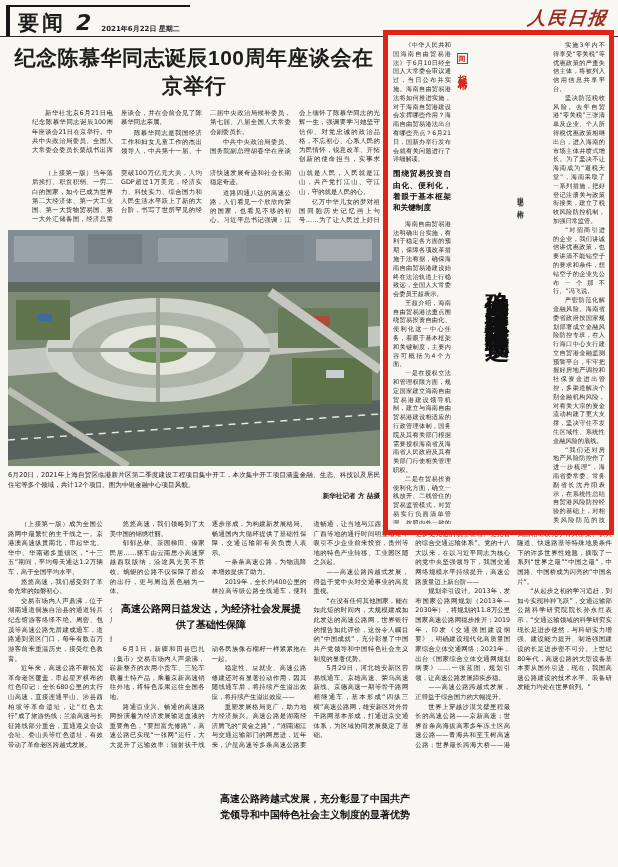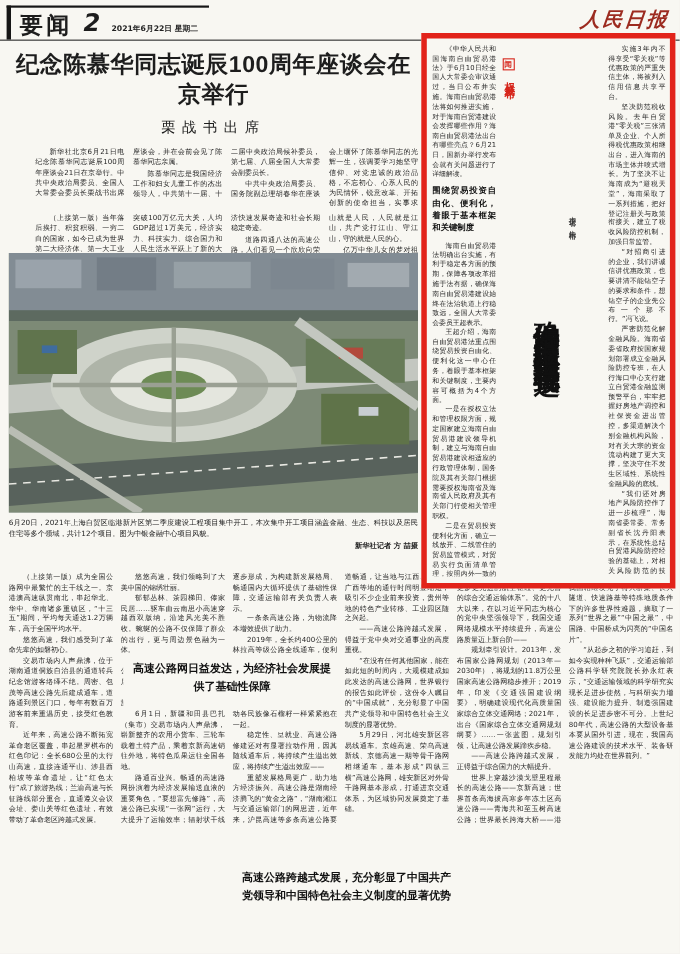--- a/index.html
+++ b/index.html
@@ -11,21 +11,21 @@
   .page {
     position:relative; width:618px; height:867px;
     background:#f8f7f2; color:#1d1d1d; overflow:hidden;
   }
   
   .hdr { position:absolute; left:0; top:0; width:618px; height:38px; }
   .hdr-rule { position:absolute; left:0; top:36px; width:618px; height:1px; background:#2a2a2a; }
   .hdr-left {
     position:absolute; left:6px; top:5px; height:31px; padding:2px 10px 0 8px;
     border-left:4px solid #161616; border-top:2px solid #161616;
-    display:flex; align-items:flex-start; gap:10px;
+    display:flex; align-items:center; gap:10px;
   }
   .sec-name { font-size:21px; font-weight:800; letter-spacing:3px; }
   .sec-num  { font-size:22px; font-weight:800; font-style:italic; }
   .sec-date { font-size:7px; font-weight:700; margin-top:12px; color:#222; }
   .masthead {
     position:absolute; right:10px; top:6px; font-family:"DejaVu Serif","Liberation Serif",serif;
     font-size:18px; font-weight:800; font-style:italic; color:#9c2b20;
     letter-spacing:2px; transform:skewX(-6deg);
   }
   
@@ -83,21 +83,20 @@
       <span class="sec-name">要闻</span>
       <span class="sec-num">2</span>
       <span class="sec-date">2021年6月22日 星期二</span>
     </div>
     <div class="masthead">人民日报</div>
     <div class="hdr-rule"></div>
   </div>
 
   <div class="mem">
     <div class="mem-headline">纪念陈慕华同志诞辰100周年座谈会在京举行</div>
-    <div class="mem-deck">栗战书出席</div>
     <div class="mem-body cols">
         <p>新华社北京6月21日电  纪念陈慕华同志诞辰100周年座谈会21日在京举行。中共中央政治局委员、全国人大常委会委员长栗战书出席座谈会，并在会前会见了陈慕华同志亲属。</p>
         <p>陈慕华同志是我国经济工作和妇女儿童工作的杰出领导人，中共第十一届、十二届中央政治局候补委员，第七届、八届全国人大常委会副委员长。</p>
         <p>中共中央政治局委员、国务院副总理胡春华在座谈会上缅怀了陈慕华同志的光辉一生，强调要学习她坚守信仰、对党忠诚的政治品格，不忘初心、心系人民的为民情怀，锐意改革、开拓创新的使命担当，实事求是、真抓实干的务实精神，恪守纪律、不搞特殊的优良作风，为实现中华民族伟大复兴的中国梦不懈奋斗。（讲话全文另发）</p>
       </div>
     <div class="cont-top cols">
         <p>（上接第一版）当年落后挨打、积贫积弱、一穷二白的国家，如今已成为世界第二大经济体、第一大工业国、第一大货物贸易国、第一大外汇储备国，经济总量突破100万亿元大关，人均GDP超过1万美元，经济实力、科技实力、综合国力和人民生活水平跃上了新的大台阶，书写了世所罕见的经济快速发展奇迹和社会长期稳定奇迹。</p>
         <p>道路四通八达的高速公路，人们看见一个欣欣向荣的国家，也看见不移的初心。习近平总书记强调：江山就是人民，人民就是江山，共产党打江山、守江山，守的就是人民的心。</p>
         <p>亿万中华儿女的梦对祖国同胞历史记忆画上句号……为了让人民过上好日子这一朴素的追求，是为人民谋幸福的初心使命在推动着我们。</p>
       </div>

